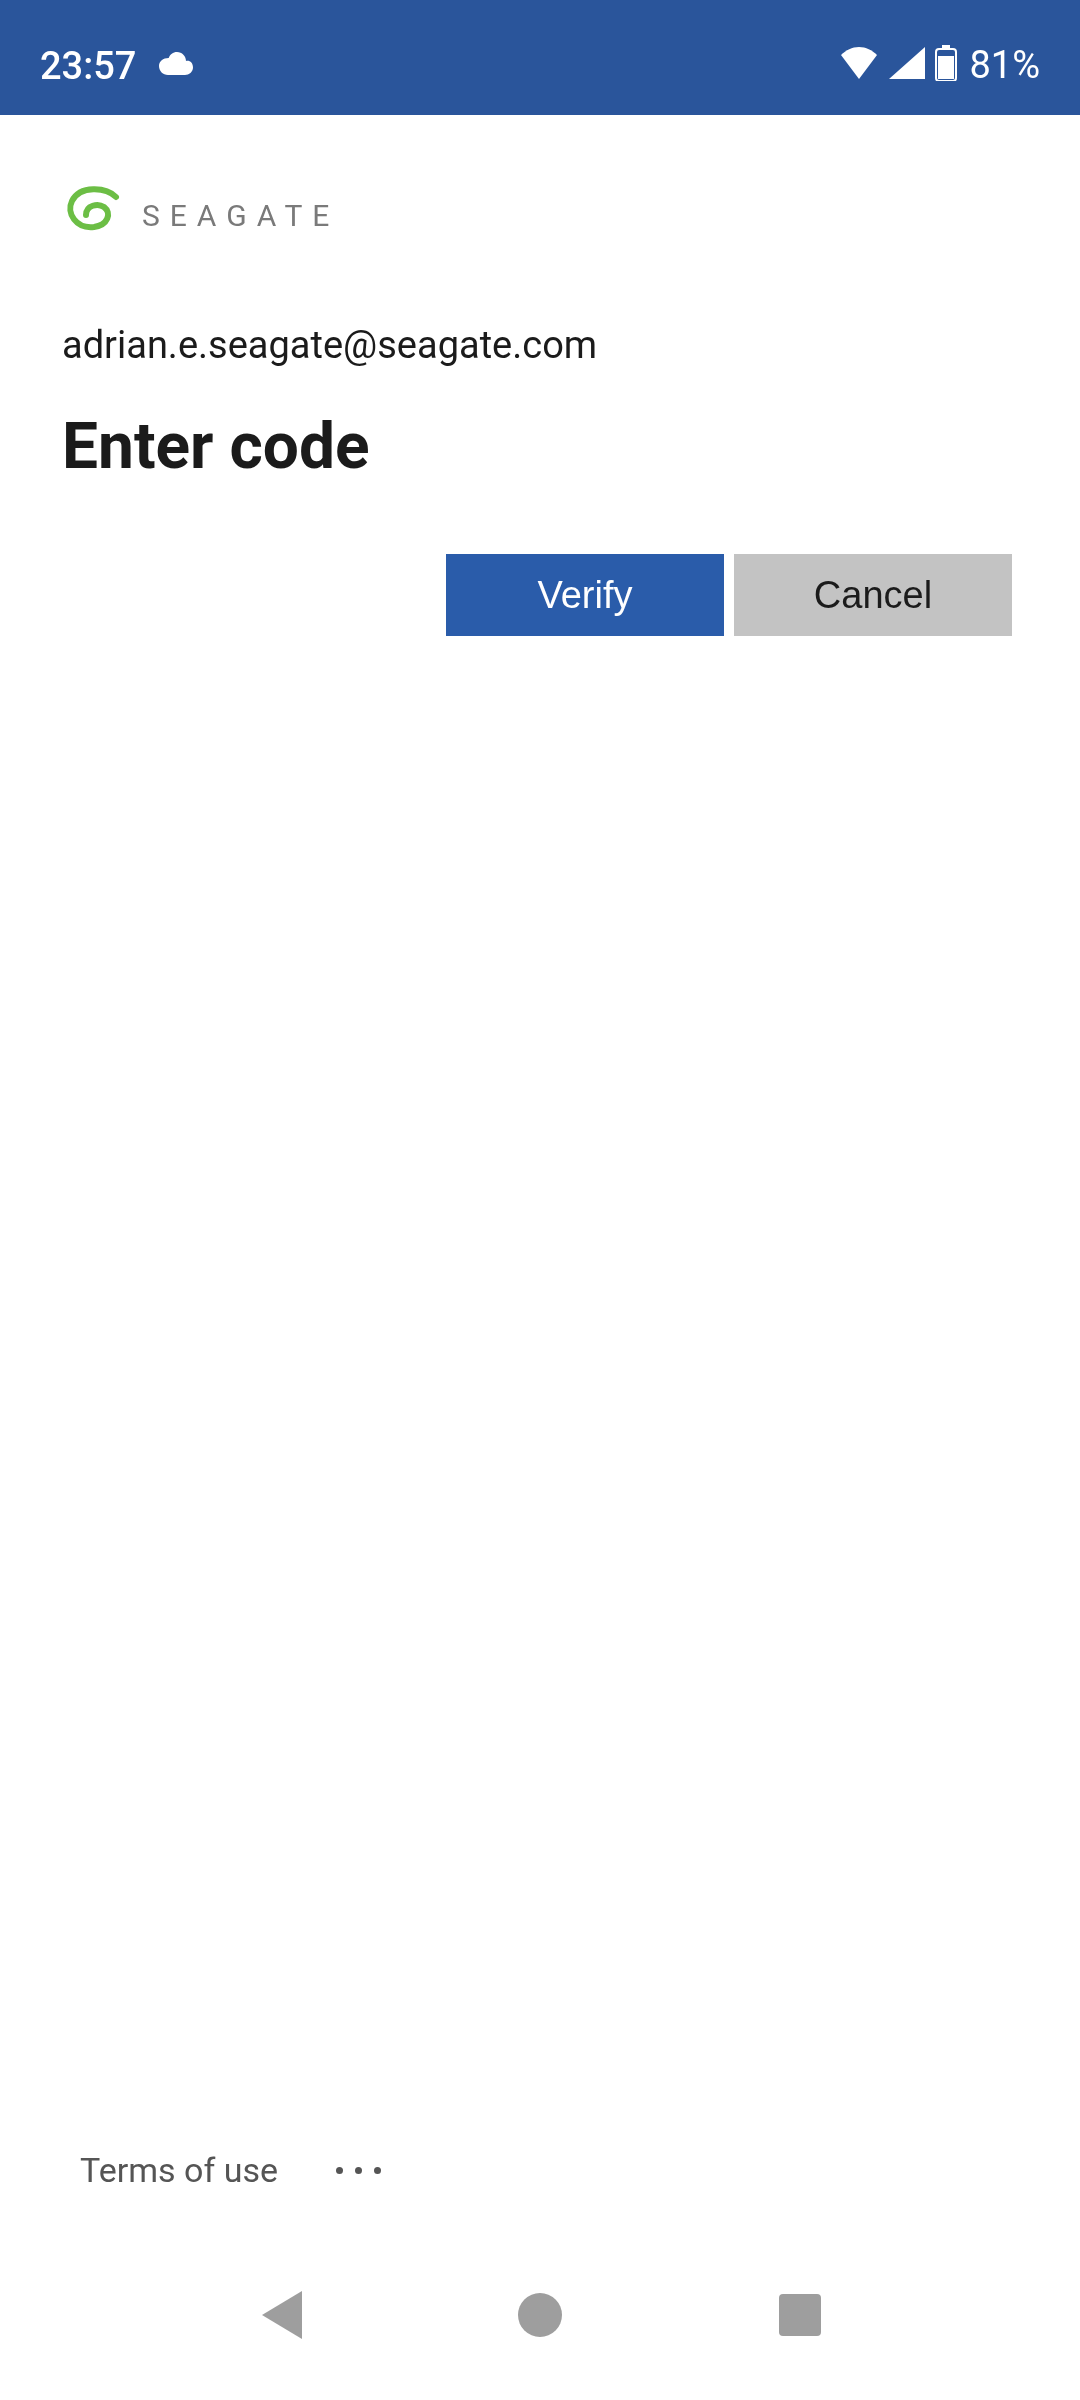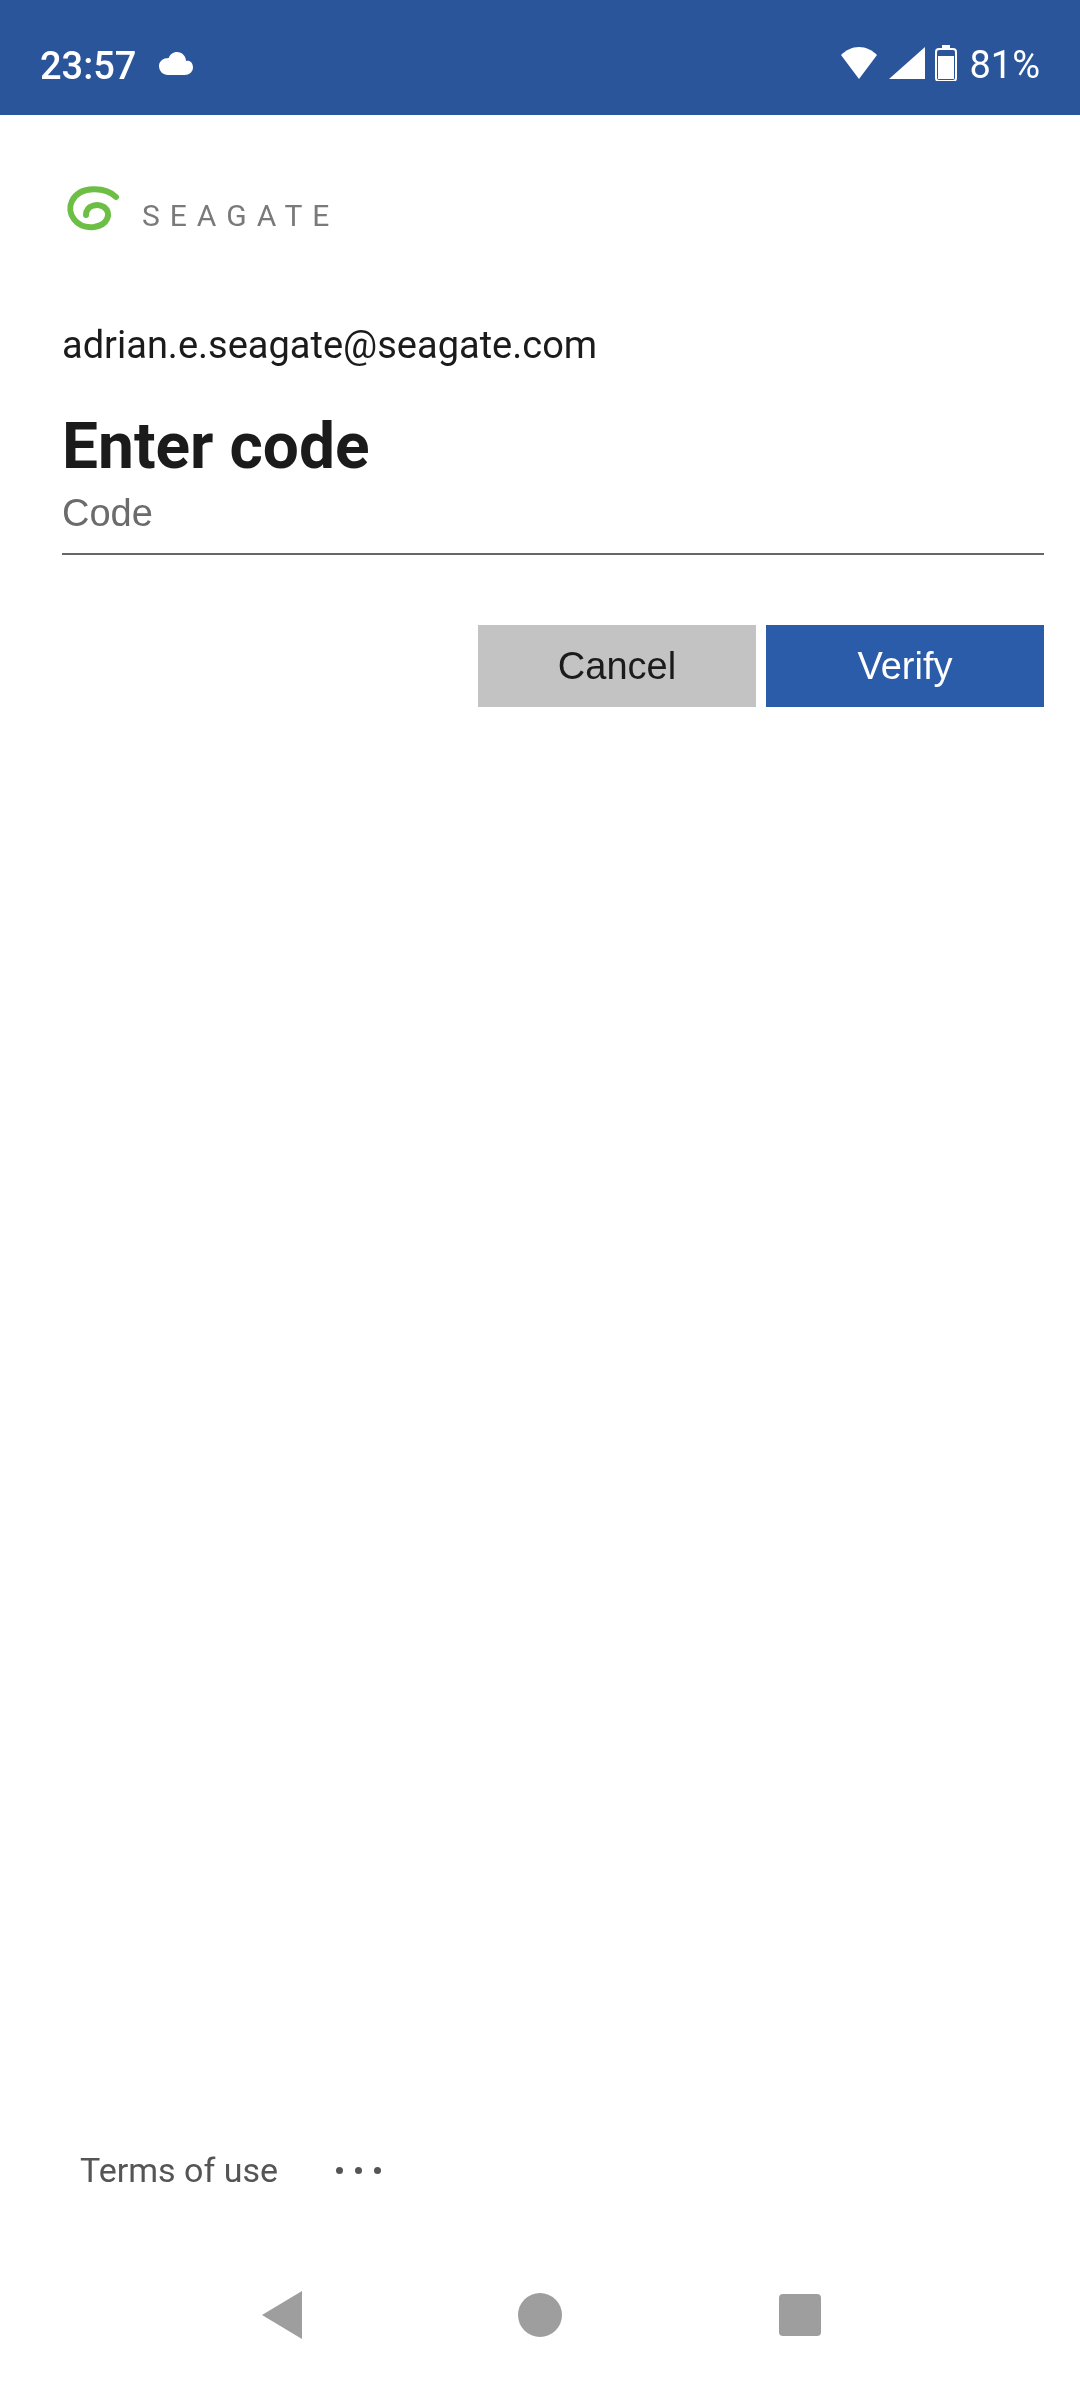--- a/index.html
+++ b/index.html
@@ -13,21 +13,21 @@
       align-items: center;
       padding: 0 40px;
       color: #fff;
     }
     .status-left { display: flex; align-items: center; gap: 22px; margin-top: 16px; }
     .status-time { font-size: 38px; font-weight: 500; }
     .status-right { display: flex; align-items: center; gap: 10px; margin-top: 15px; }
     .status-battery-text { font-size: 38px; font-weight: 400; margin-left:2px;}
 
     .content {
-      padding: 60px 36px 0 62px;
+      padding: 60px 68px 0 62px;
     }
 
     .logo-row { display: flex; align-items: center; gap: 16px; margin-bottom: 78px; margin-top: 10px;}
     .logo-text { font-size: 30px; letter-spacing: 10px; color: #7a7a7a; font-weight: 400; }
 
     .email { font-size: 38px; color: #1b1b1b; margin-bottom: 42px; }
     .heading { font-size: 64px; font-weight: 700; color: #1b1b1b; }
 
     .instruction-row { display: flex; gap: 26px; margin-bottom: 70px; }
     .instruction-icon-box {
@@ -132,25 +132,24 @@
       </svg>
     </span>
     <span class="logo-text">SEAGATE</span>
   </div>
 
   <div class="email">adrian.e.seagate@seagate.com</div>
 
   <h1 class="heading">Enter code</h1>
 
 
-  <input type="text" class="code-input" placeholder="Code" style="">
 
   <div class="button-row">
+    <button class="btn btn-verify">Verify</button>
     <button class="btn btn-cancel">Cancel</button>
-    <button class="btn btn-verify">Verify</button>
   </div>
 
 </div>
 
 <div class="footer">
   <a href="#" class="footer-link">Terms of use</a>
   <div class="footer-dots">
     <div class="footer-dot"></div>
       <div class="footer-dot"></div>
       <div class="footer-dot"></div>

